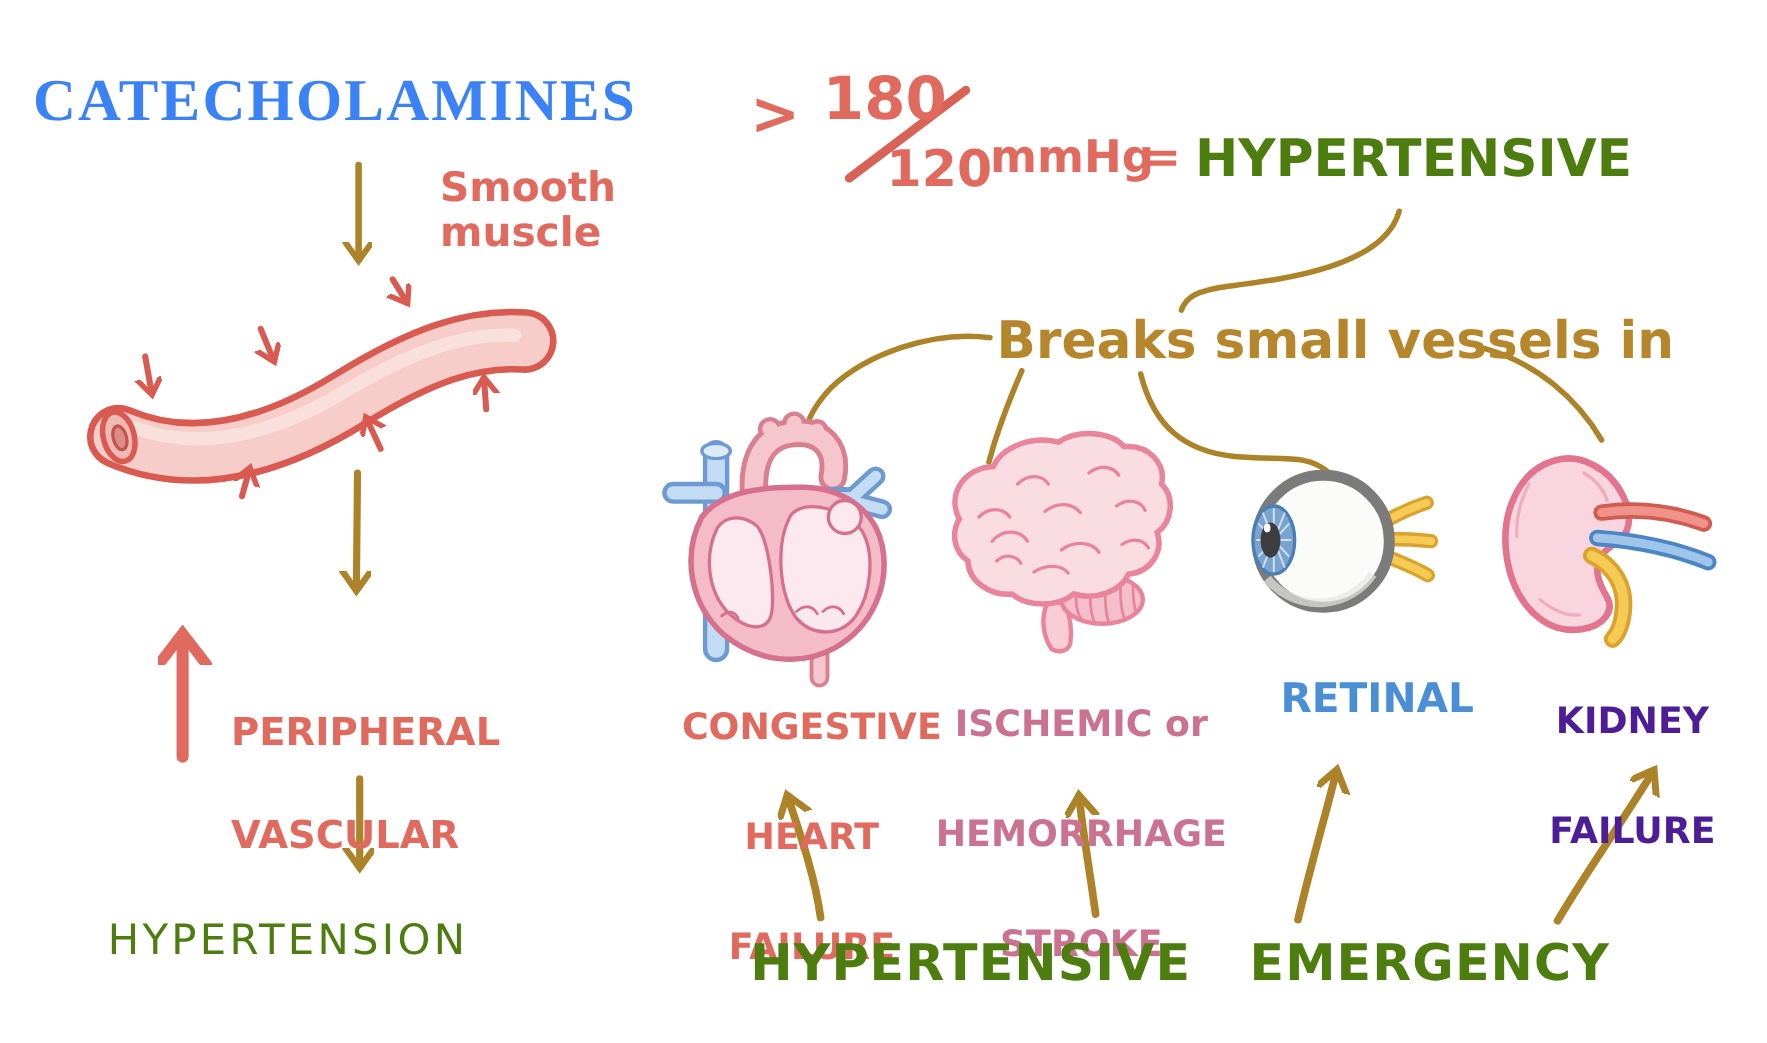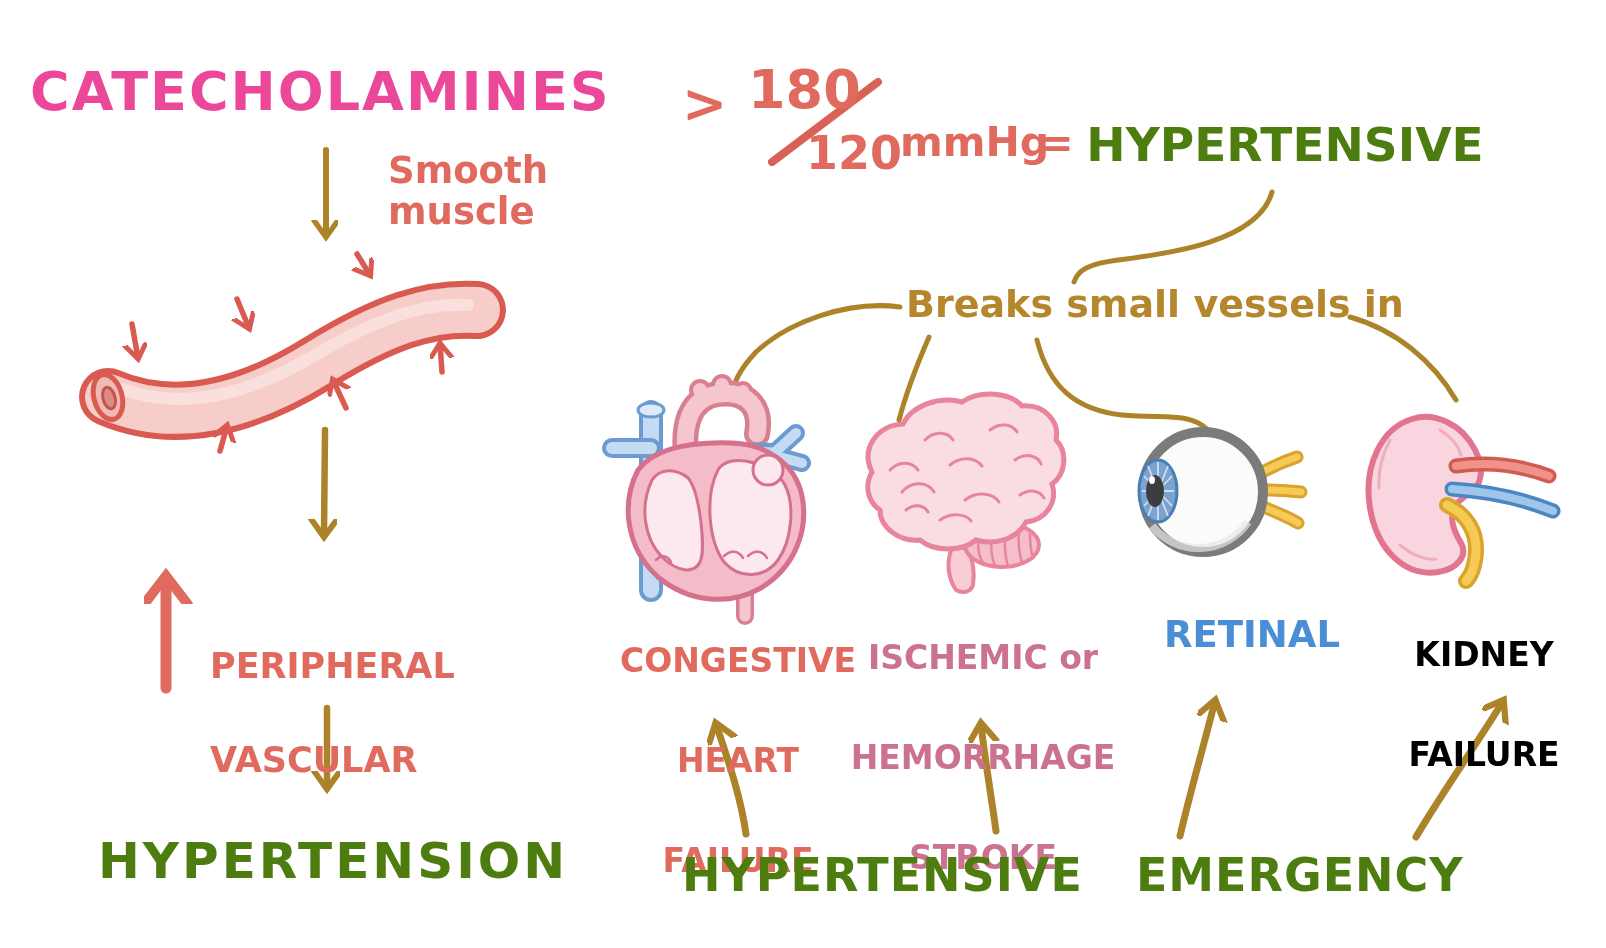--- a/index.html
+++ b/index.html
@@ -1,40 +1,40 @@
 <!DOCTYPE html>
 <html><head>
 <meta charset="utf-8">
 <style>
   html,body{margin:0;padding:0;background:#fff;}
   .canvas{
     position:relative;width:1606px;height:948px;background:#ffffff;overflow:hidden;
     font-family:"DejaVu Sans","Liberation Sans",sans-serif;
   }
   .abs{position:absolute;white-space:pre-line;}
-  .gold{color:#ec4899;}
+  .gold{color:#3b82f6;font-family:Liberation Serif, serif;}
   .goldline{color:#b5862b;}
   .salmon{color:#e06a5e;}
   .darkred{color:#4d7c0f;}
   .mauve{color:#ca7290;}
   .blue{color:#4a8ed5;}
-  .pinkred{color:#000000;}
+  .pinkred{color:#4c1d95;}
   .ctr{transform:translateX(-50%);text-align:center;}
   svg.overlay{position:absolute;left:0;top:0;}
   .t-cat{left:30px;top:60px;font-size:54px;font-weight:bold;letter-spacing:2px;}
-  .t-smooth{left:388px;top:150px;font-size:37px;font-weight:bold;line-height:41px;}
+  .t-smooth{left:400px;top:150px;font-size:37px;font-weight:bold;line-height:41px;}
   .t-pvr{left:210px;top:596px;font-size:35px;font-weight:bold;line-height:47px;}
-  .t-htn{left:98px;top:832px;font-size:50px;font-weight:bold;letter-spacing:3px;text-align:right;}
+  .t-htn{left:98px;top:832px;font-size:38px;font-weight:normal;letter-spacing:3px;text-align:right;}
   .t-gt{left:682px;top:72px;font-size:54px;font-weight:bold;}
   .t-sys{left:748px;top:58px;font-size:54px;font-weight:bold;}
   .t-dia{left:806px;top:126px;font-size:46px;font-weight:bold;}
   .t-unit{left:900px;top:118px;font-size:41px;font-weight:bold;}
   .t-eq{left:1040px;top:120px;font-size:40px;font-weight:bold;}
   .t-urg{left:1285px;top:58px;font-size:47px;font-weight:bold;line-height:58px;}
-  .t-breaks{left:906px;top:282px;font-size:38px;font-weight:600;}
+  .t-breaks{left:906px;top:282px;font-size:47px;font-weight:600;}
   .t-organ{font-size:33px;font-weight:bold;line-height:50px;}
   .t-chf{left:738px;top:586px;}
   .t-stroke{left:983px;top:583px;}
   .t-ret{left:1252px;top:560px;font-size:37px;}
   .t-kid{left:1484px;top:580px;}
   .t-emerg{left:682px;top:848px;font-size:46px;font-weight:bold;word-spacing:36px;letter-spacing:1px;}
 </style>
 </head>
 <body>
 

